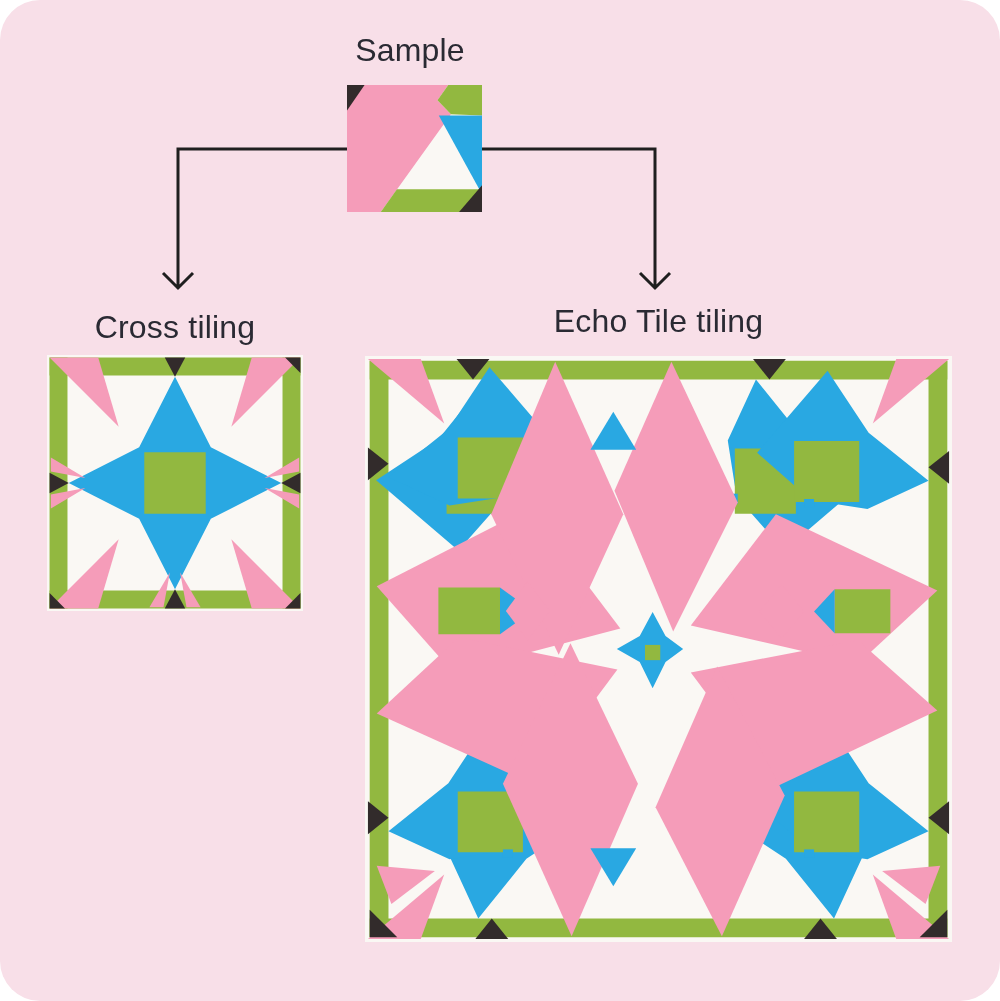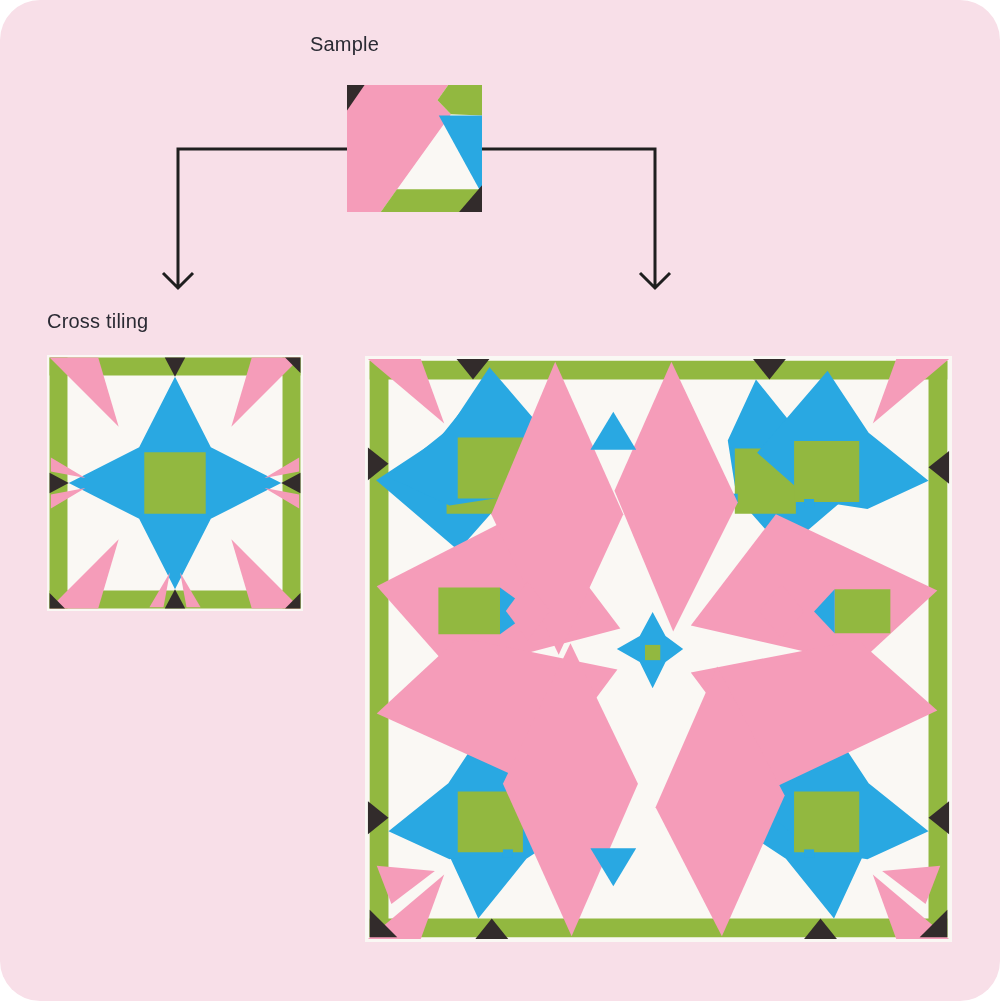--- a/index.html
+++ b/index.html
@@ -4,21 +4,21 @@
 <style>
   html,body{margin:0;padding:0;background:#ffffff;}
   body{font-family:"Liberation Sans","DejaVu Sans",sans-serif;}
   .canvas{
     position:relative;width:1000px;height:1001px;
     background:var(--bg,#f8dfe8);
     border-radius:40px;overflow:hidden;
   }
   .fig-label{
     position:absolute;color:var(--text,#2a2a33);
-    font-size:20px;line-height:1.1;
+    font-size:32px;line-height:1.1;text-align:center;
     letter-spacing:0.2px;white-space:nowrap;
   }
   .fig{position:absolute;display:block;}
   .arrows{position:absolute;left:0;top:0;pointer-events:none;}
   .arrows path{stroke:var(--line,#1f1f1f);stroke-width:3;fill:none;}
 </style>
 </head>
 <body>
 
 <div class="canvas" style="background: rgb(248, 223, 232);">
@@ -62,20 +62,21 @@
       <polygon points="60,98.5 54.5,98.5 52,85" fill="#f59cb9"></polygon>
       <polygon points="1.5,40 1.5,45.5 15,48" fill="#f59cb9"></polygon>
       <polygon points="1.5,60 1.5,54.5 15,52" fill="#f59cb9"></polygon>
       <polygon points="98.5,40 98.5,45.5 85,48" fill="#f59cb9"></polygon>
       <polygon points="98.5,60 98.5,54.5 85,52" fill="#f59cb9"></polygon>
       <polygon points="99,1 99,7 93,1" fill="#322b2b"></polygon>
       <polygon points="1,99 1,93 7,99" fill="#322b2b"></polygon>
       <polygon points="99,99 93,99 99,93" fill="#322b2b"></polygon>
     </svg>
 
+  <div class="fig-label" style="left:365px;top:304px;width:587px;">Echo Tile tiling</div>
 
   <svg class="fig" style="left:365px;top:356px;" width="587" height="586" viewBox="0 0 100 100" preserveAspectRatio="none">
       <polygon points="0,0 100,0 100,100 0,100" fill="#faf8f4"></polygon>
       <polygon points="0.8,0.8 99.2,0.8 99.2,4 0.8,4" fill="#92b840"></polygon>
       <polygon points="0.8,96 99.2,96 99.2,99.2 0.8,99.2" fill="#92b840"></polygon>
       <polygon points="0.8,0.8 4,0.8 4,99.2 0.8,99.2" fill="#92b840"></polygon>
       <polygon points="96,0.8 99.2,0.8 99.2,99.2 96,99.2" fill="#92b840"></polygon>
       <polygon points="0.5,0.5 9.5,0.5 13.5,11.5" fill="#f59cb9"></polygon>
       <polygon points="99.5,0.5 90.5,0.5 86.5,11.5" fill="#f59cb9"></polygon>
       <polygon points="0.5,99.5 9.5,99.5 13.5,88.5" fill="#f59cb9"></polygon>

